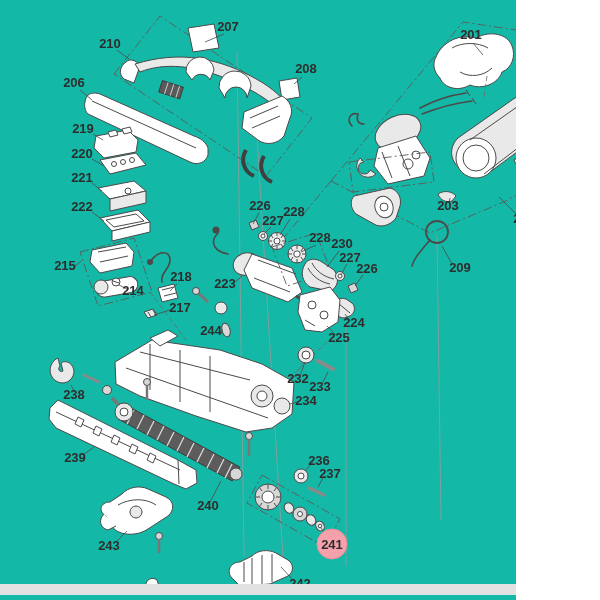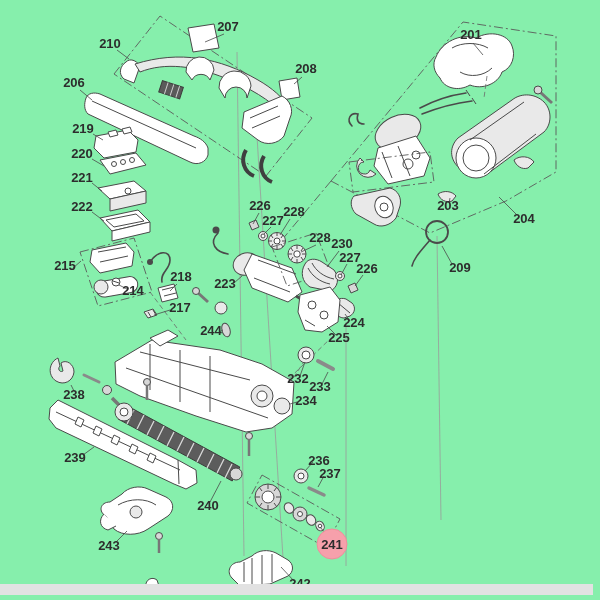--- a/index.html
+++ b/index.html
@@ -1,16 +1,16 @@
 <!DOCTYPE html>
 <html><head>
 <meta charset="utf-8">
 <style>
   html,body{margin:0;padding:0;background:#fff;}
-  #stage{position:relative;width:600px;height:600px;background:#86efac;overflow:hidden;
+  #stage{position:relative;width:516px;height:600px;background:#14b8a6;overflow:hidden;
          font-family:"Liberation Sans",sans-serif;}
   svg{position:absolute;left:0;top:0;}
   .ln{fill:none;stroke:#4a4a4a;stroke-width:1;}
   .part{fill:#ffffff;stroke:#4a4a4a;stroke-width:1;}
   .shade{fill:#e9e9e9;stroke:#4a4a4a;stroke-width:1;}
   .shade2{fill:#d7d7d7;stroke:#4a4a4a;stroke-width:1;}
   .dd{fill:none;stroke:#5a5a5a;stroke-width:0.9;stroke-dasharray:9 3 2 3;}
   .dash{fill:none;stroke:#6a6a6a;stroke-width:0.8;stroke-dasharray:5 3;}
   .guide{fill:none;stroke:#9a9a9a;stroke-width:0.8;}
   .leader{fill:none;stroke:#4a4a4a;stroke-width:0.8;}

